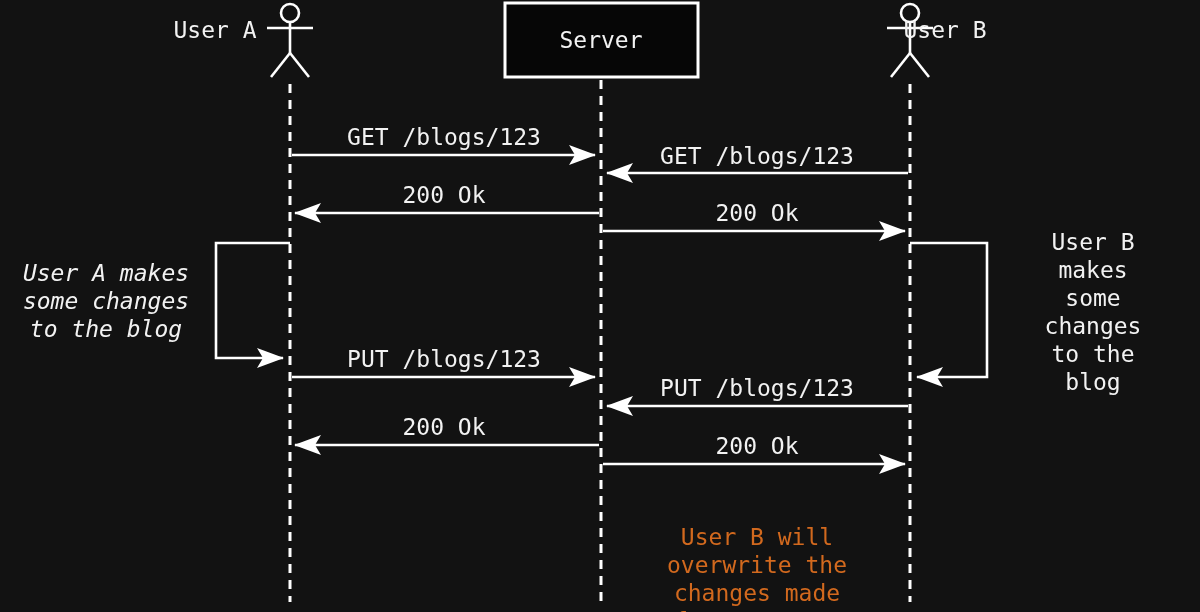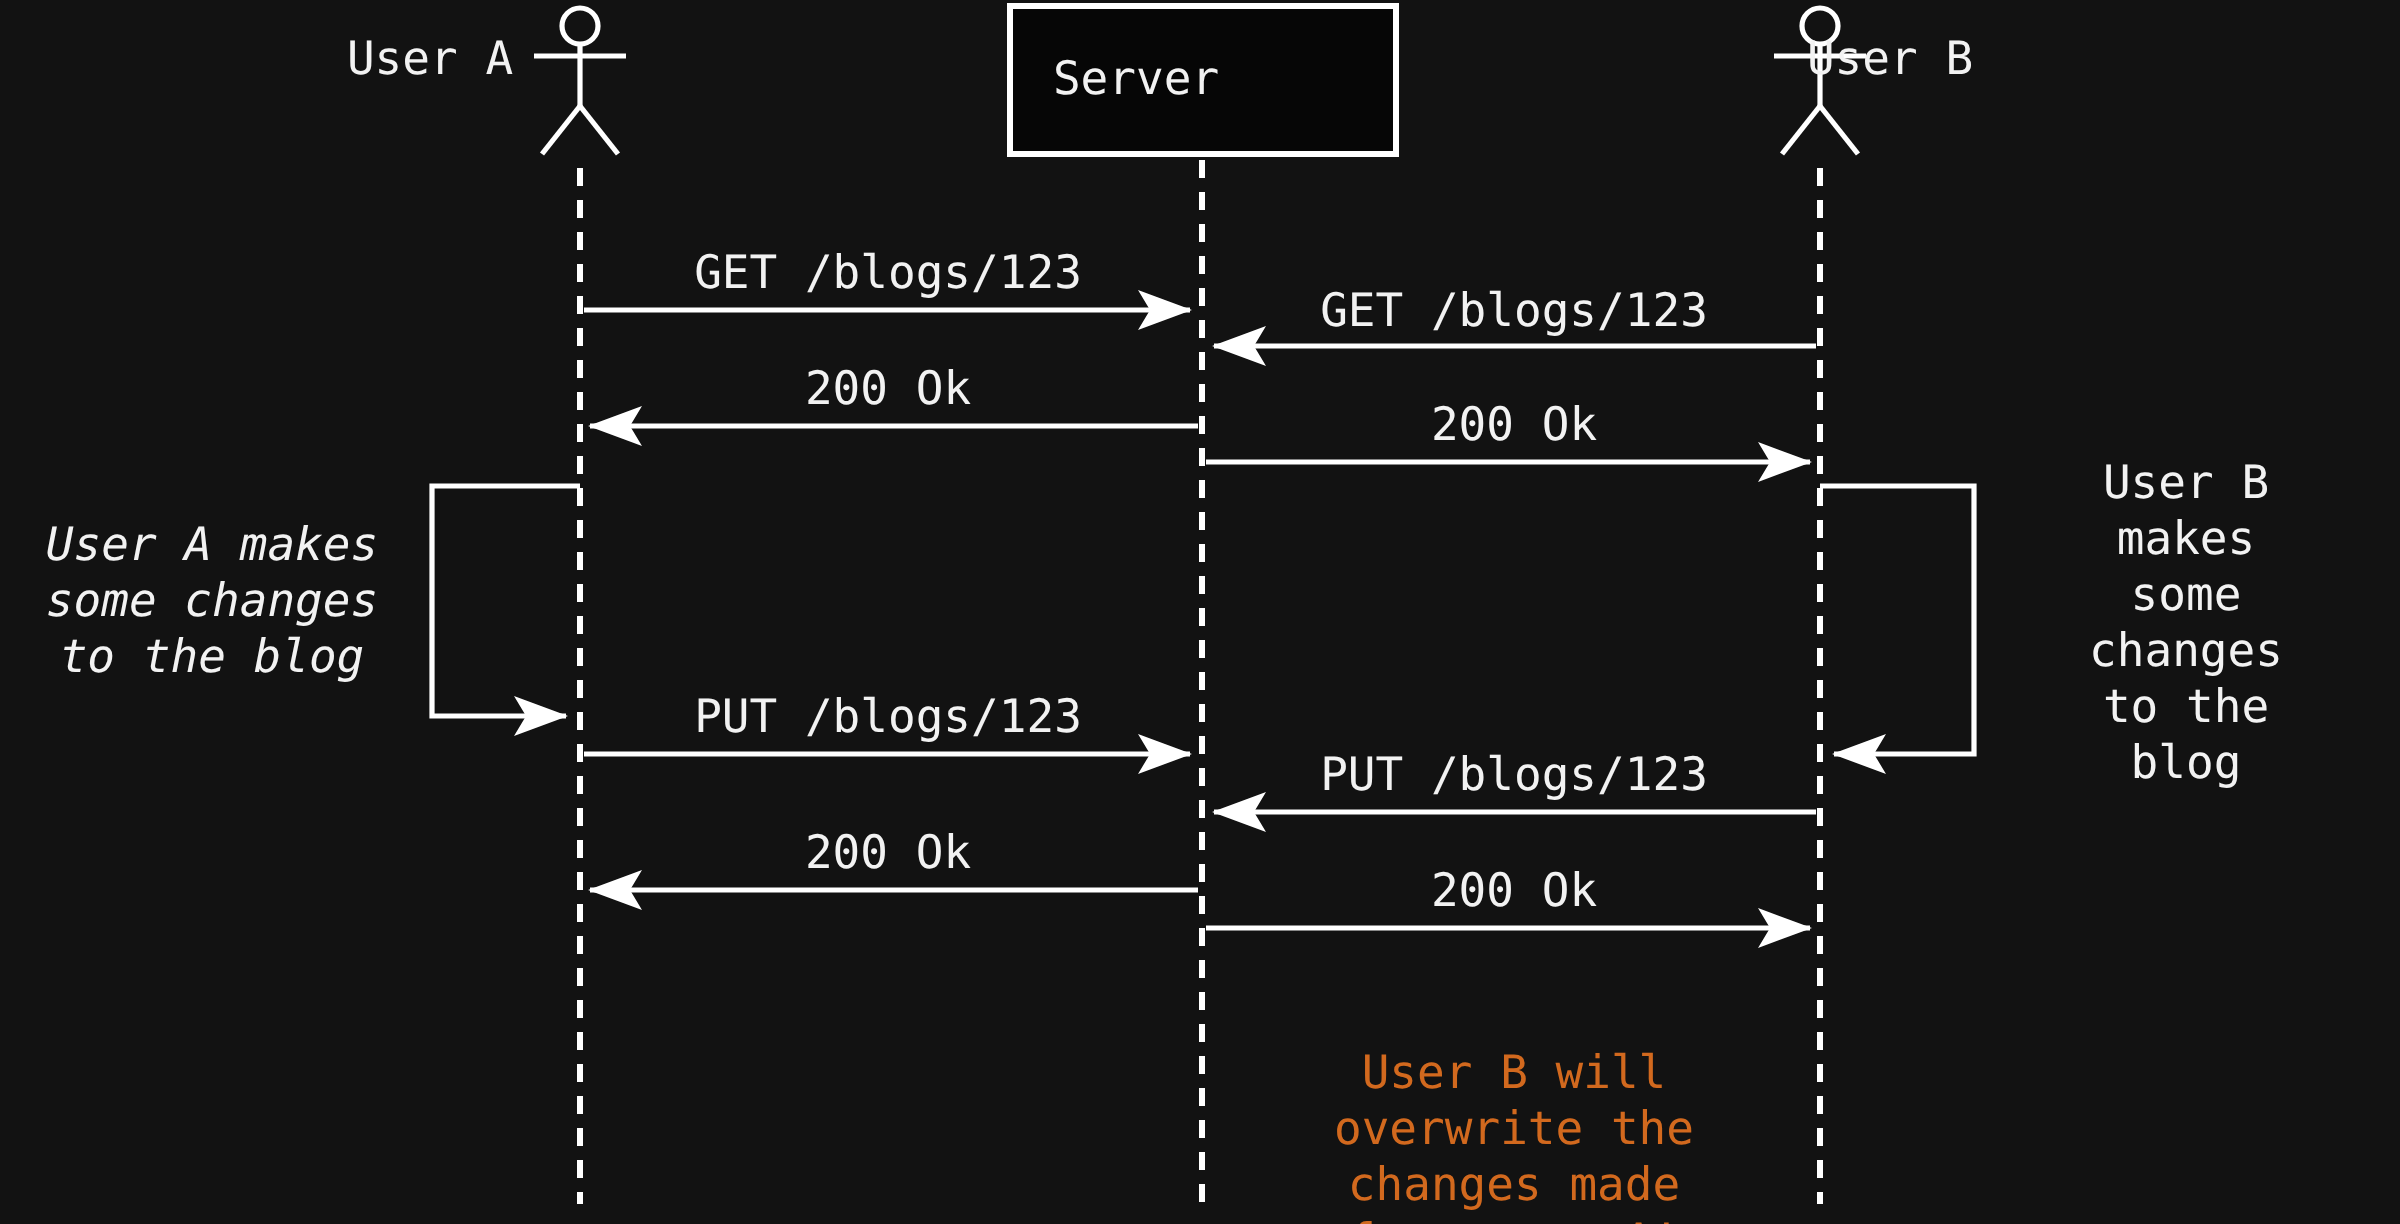--- a/index.html
+++ b/index.html
@@ -75,21 +75,21 @@
     <line x1="292" y1="377" x2="595" y2="377" stroke="#ffffff" stroke-width="2.6" marker-end="url(#arrowhead)"></line>
     <line x1="908" y1="406" x2="607" y2="406" stroke="#ffffff" stroke-width="2.6" marker-end="url(#arrowhead)"></line>
     <line x1="599" y1="445" x2="295" y2="445" stroke="#ffffff" stroke-width="2.6" marker-end="url(#arrowhead)"></line>
     <line x1="603" y1="464" x2="905" y2="464" stroke="#ffffff" stroke-width="2.6" marker-end="url(#arrowhead)"></line>
 
     <path d="M 290 243 L 216 243 L 216 358 L 283 358" fill="none" stroke="#ffffff" stroke-width="2.6" marker-end="url(#arrowhead)"></path>
     <path d="M 910 243 L 987 243 L 987 377 L 917 377" fill="none" stroke="#ffffff" stroke-width="2.6" marker-end="url(#arrowhead)"></path>
   </svg>
 
   <div class="lbl" style="left:215px; top:30px;text-align:center;">User A</div>
-  <div class="lbl" style="left:568px; top:40px;">Server</div>
+  <div class="lbl" style="left:601px; top:40px;">Server</div>
   <div class="lbl" style="left:945px; top:30px;">User B</div>
 
   <div class="lbl" style="left:444px; top:137px;">GET /blogs/123</div>
   <div class="lbl" style="left:757px; top:156px;">GET /blogs/123</div>
   <div class="lbl" style="left:444px; top:195px;">200 Ok</div>
   <div class="lbl" style="left:757px; top:213px;">200 Ok</div>
   <div class="lbl" style="left:444px; top:359px;">PUT /blogs/123</div>
   <div class="lbl" style="left:757px; top:388px;">PUT /blogs/123</div>
   <div class="lbl" style="left:444px; top:427px;">200 Ok</div>
   <div class="lbl" style="left:757px; top:446px;">200 Ok</div>

